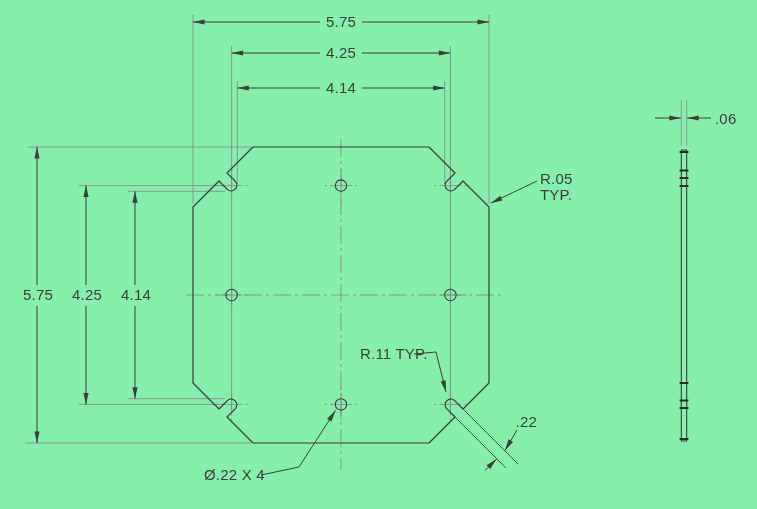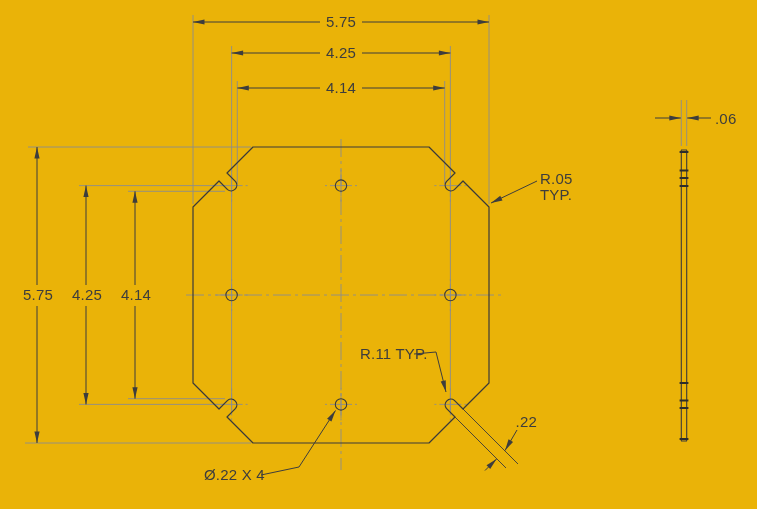--- a/index.html
+++ b/index.html
@@ -1,16 +1,16 @@
 <!DOCTYPE html>
 <html><head>
 <meta charset="utf-8">
 <style>
   html,body{margin:0;padding:0;background:#ffffff;}
-  .stage{width:757px;height:509px;position:relative;background:#eab308;overflow:hidden;}
+  .stage{width:757px;height:509px;position:relative;background:#86efac;overflow:hidden;}
   svg{display:block;}
   text{font-family:"Liberation Sans", sans-serif;font-size:15px;fill:#3d3d3d;letter-spacing:.2px;}
 </style>
 </head>
 <body>
 
 <div class="stage">
 <svg width="757" height="509" viewBox="0 0 757 509">
   <defs>
     <marker id="arr" markerUnits="userSpaceOnUse" markerWidth="13" markerHeight="8" refX="12" refY="4" orient="auto">

